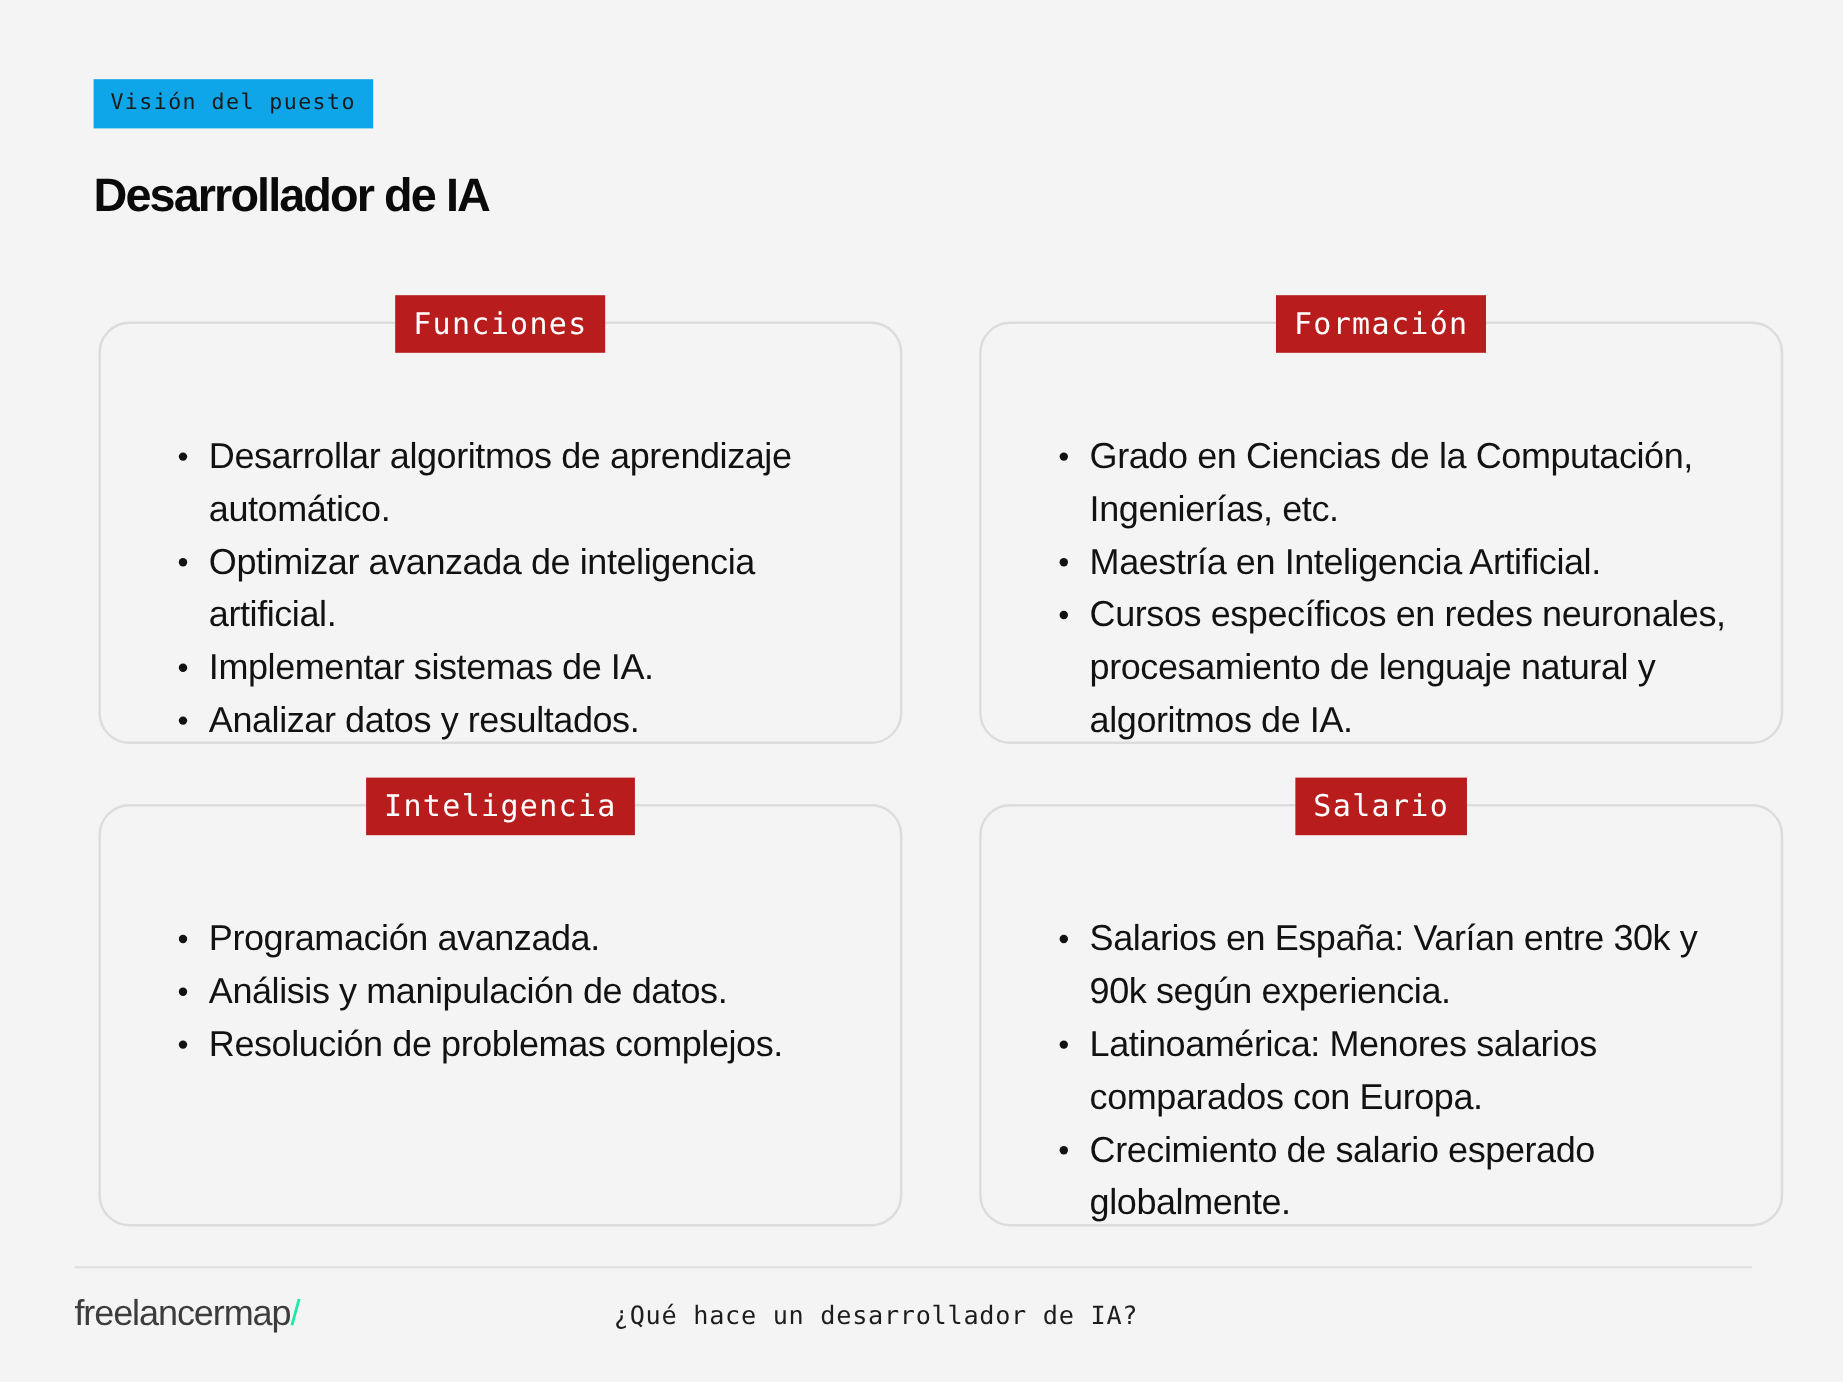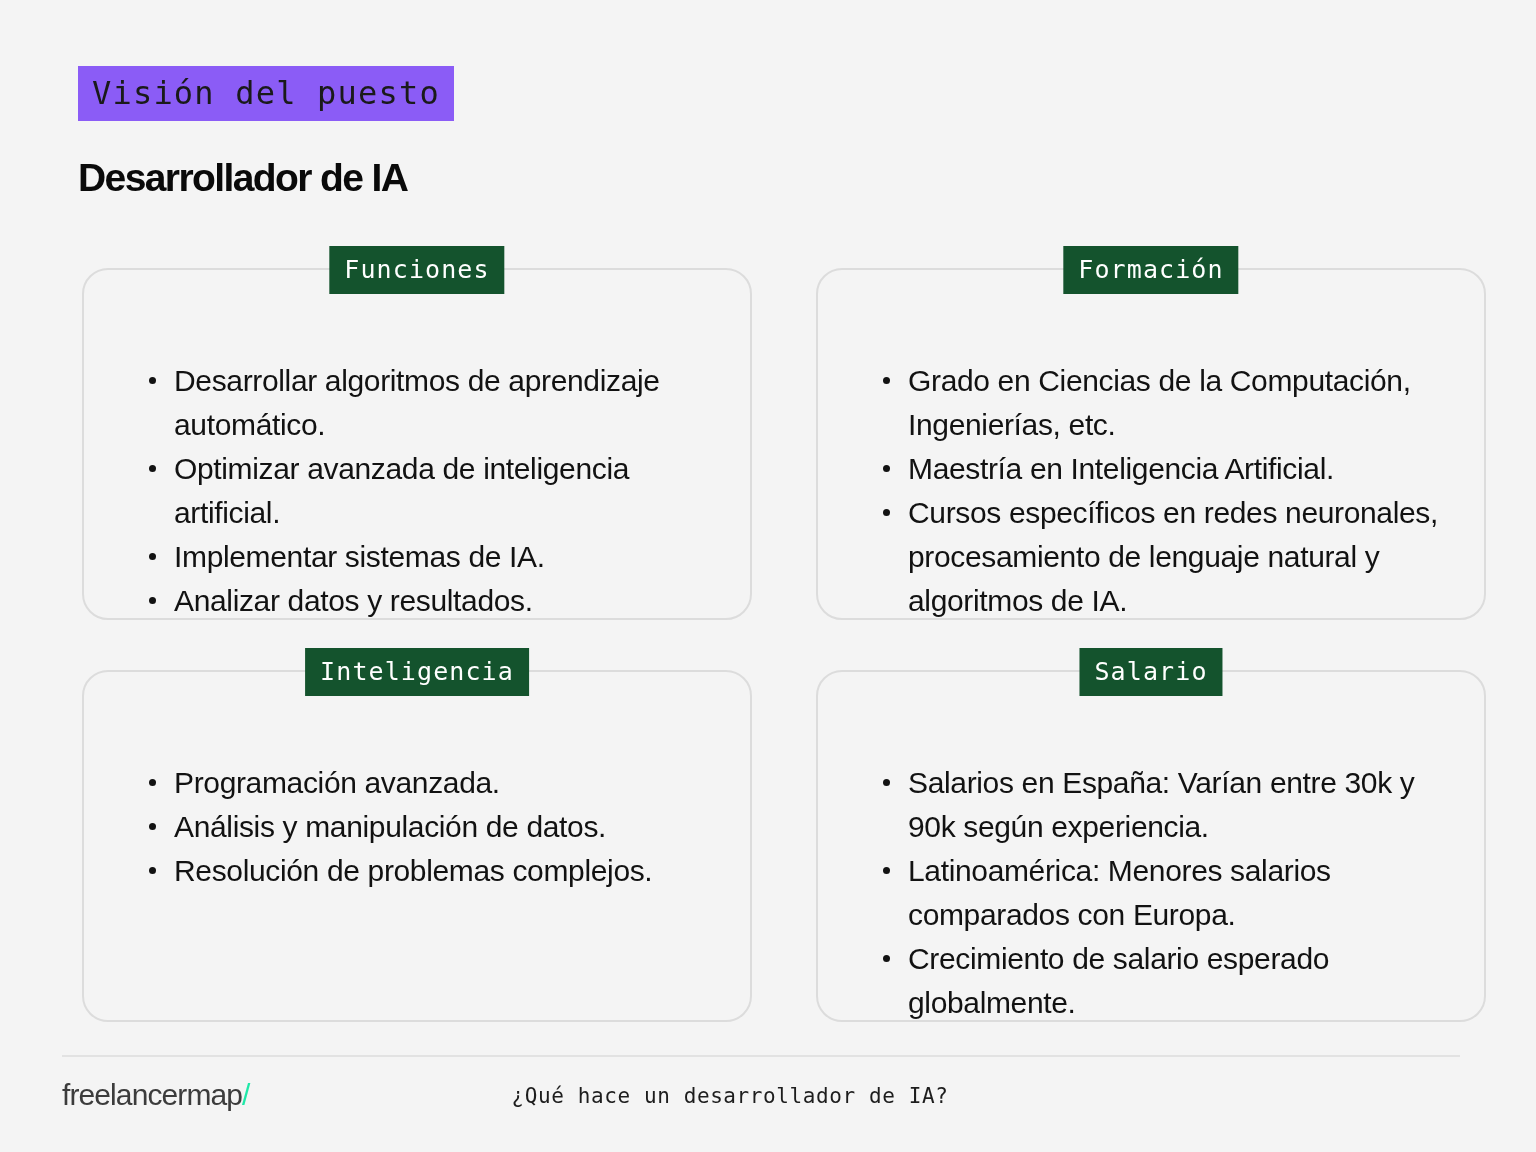--- a/index.html
+++ b/index.html
@@ -26,24 +26,24 @@
   
   .header {
     position: absolute;
     left: 78px;
     top: 66px;
     width: 1400px;
   }
 
   .eyebrow {
     display: inline-block;
-    background: #8b5cf6;
+    background: #0ea5e9;
     color: #1a1a1a;
     font-family: "DejaVu Sans Mono", "Liberation Mono", monospace;
-    font-size: 32px;
+    font-size: 18px;
     letter-spacing: 1.2px;
     line-height: 1;
     padding: 11px 14px 12px 14px;
     white-space: nowrap;
   }
 
   .page-title {
     margin: 0;
     padding: 0;
     color: #0a0a0a;
@@ -74,21 +74,21 @@
     border-radius: 26px;
     background: transparent;
     box-sizing: border-box;
   }
 
   .card-badge {
     position: absolute;
     top: -24px;
     left: 50%;
     transform: translateX(-50%);
-    background: #14532d;
+    background: #b91c1c;
     color: #ffffff;
     font-family: "DejaVu Sans Mono", "Liberation Mono", monospace;
     font-size: 25px;
     letter-spacing: 1.1px;
     line-height: 1;
     padding: 11px 15px 12px 15px;
     white-space: nowrap;
     z-index: 3;
   }
 

